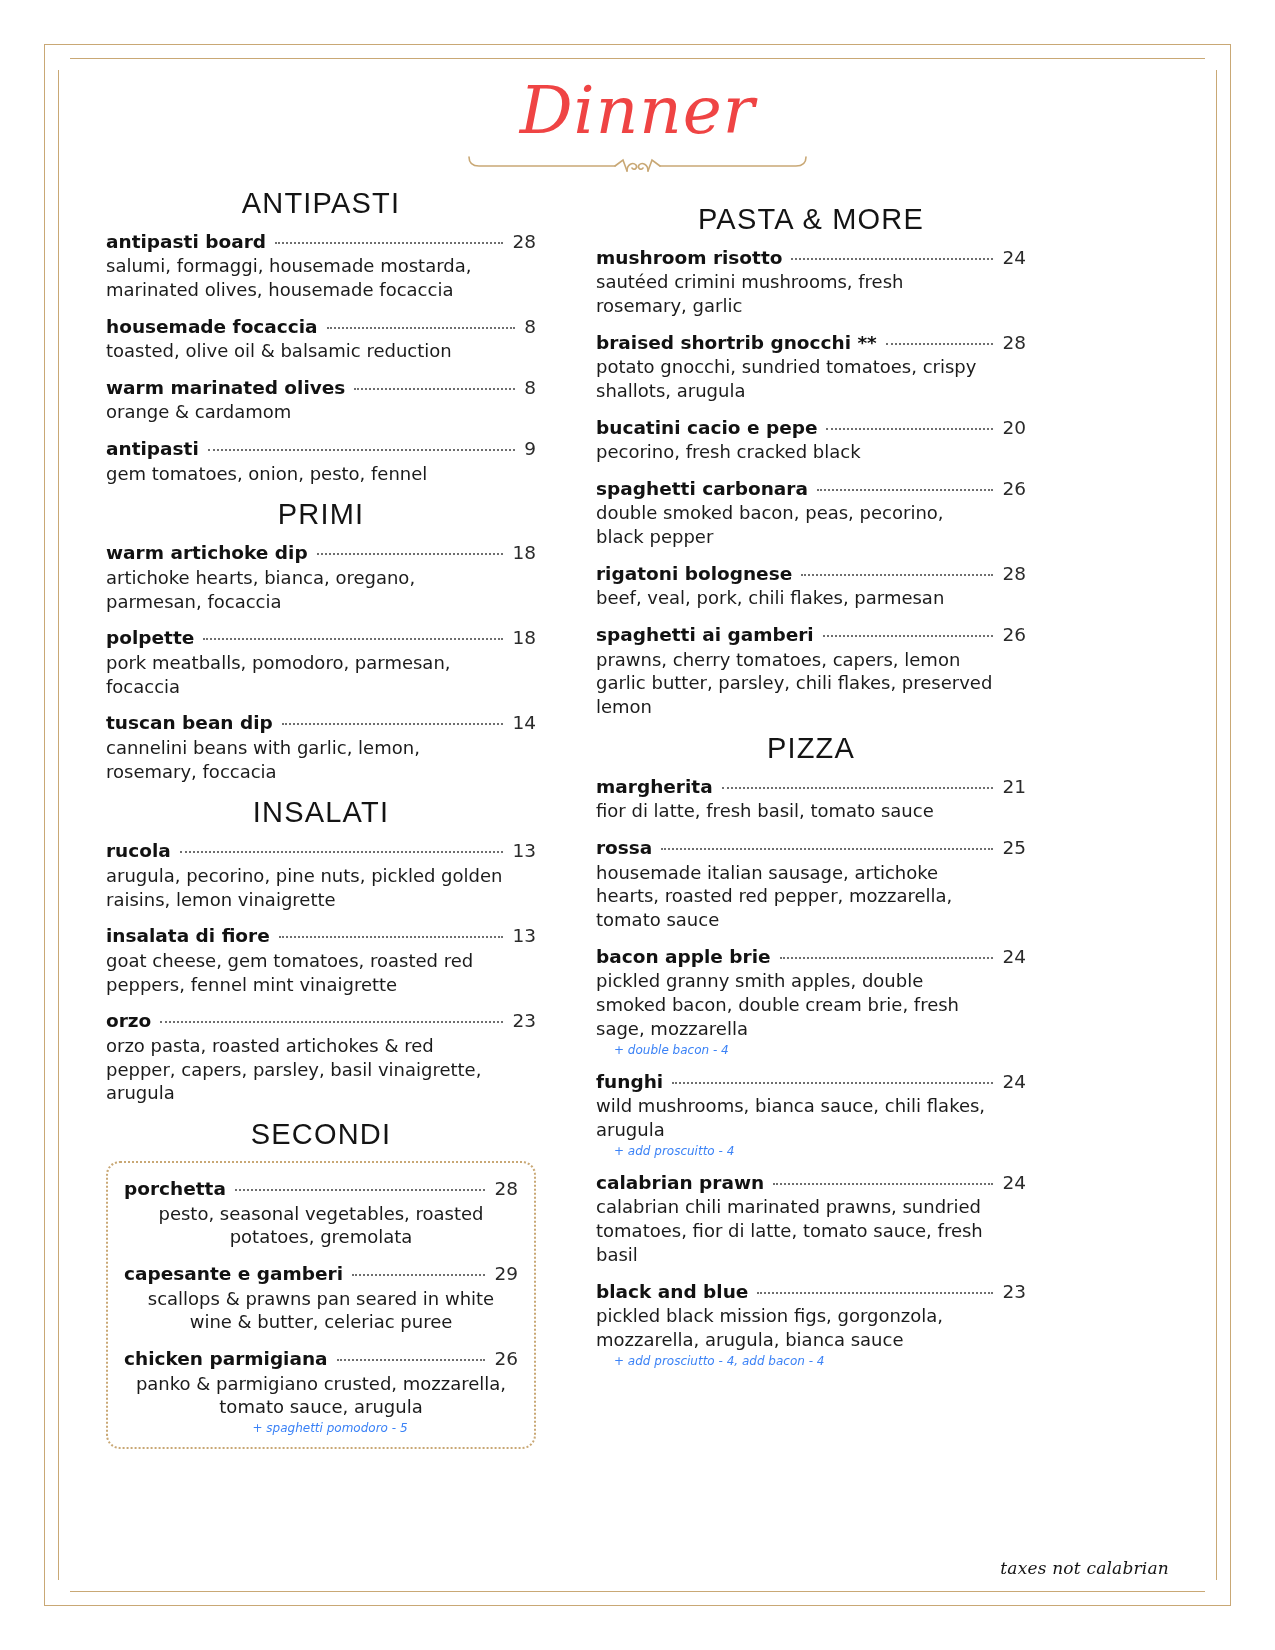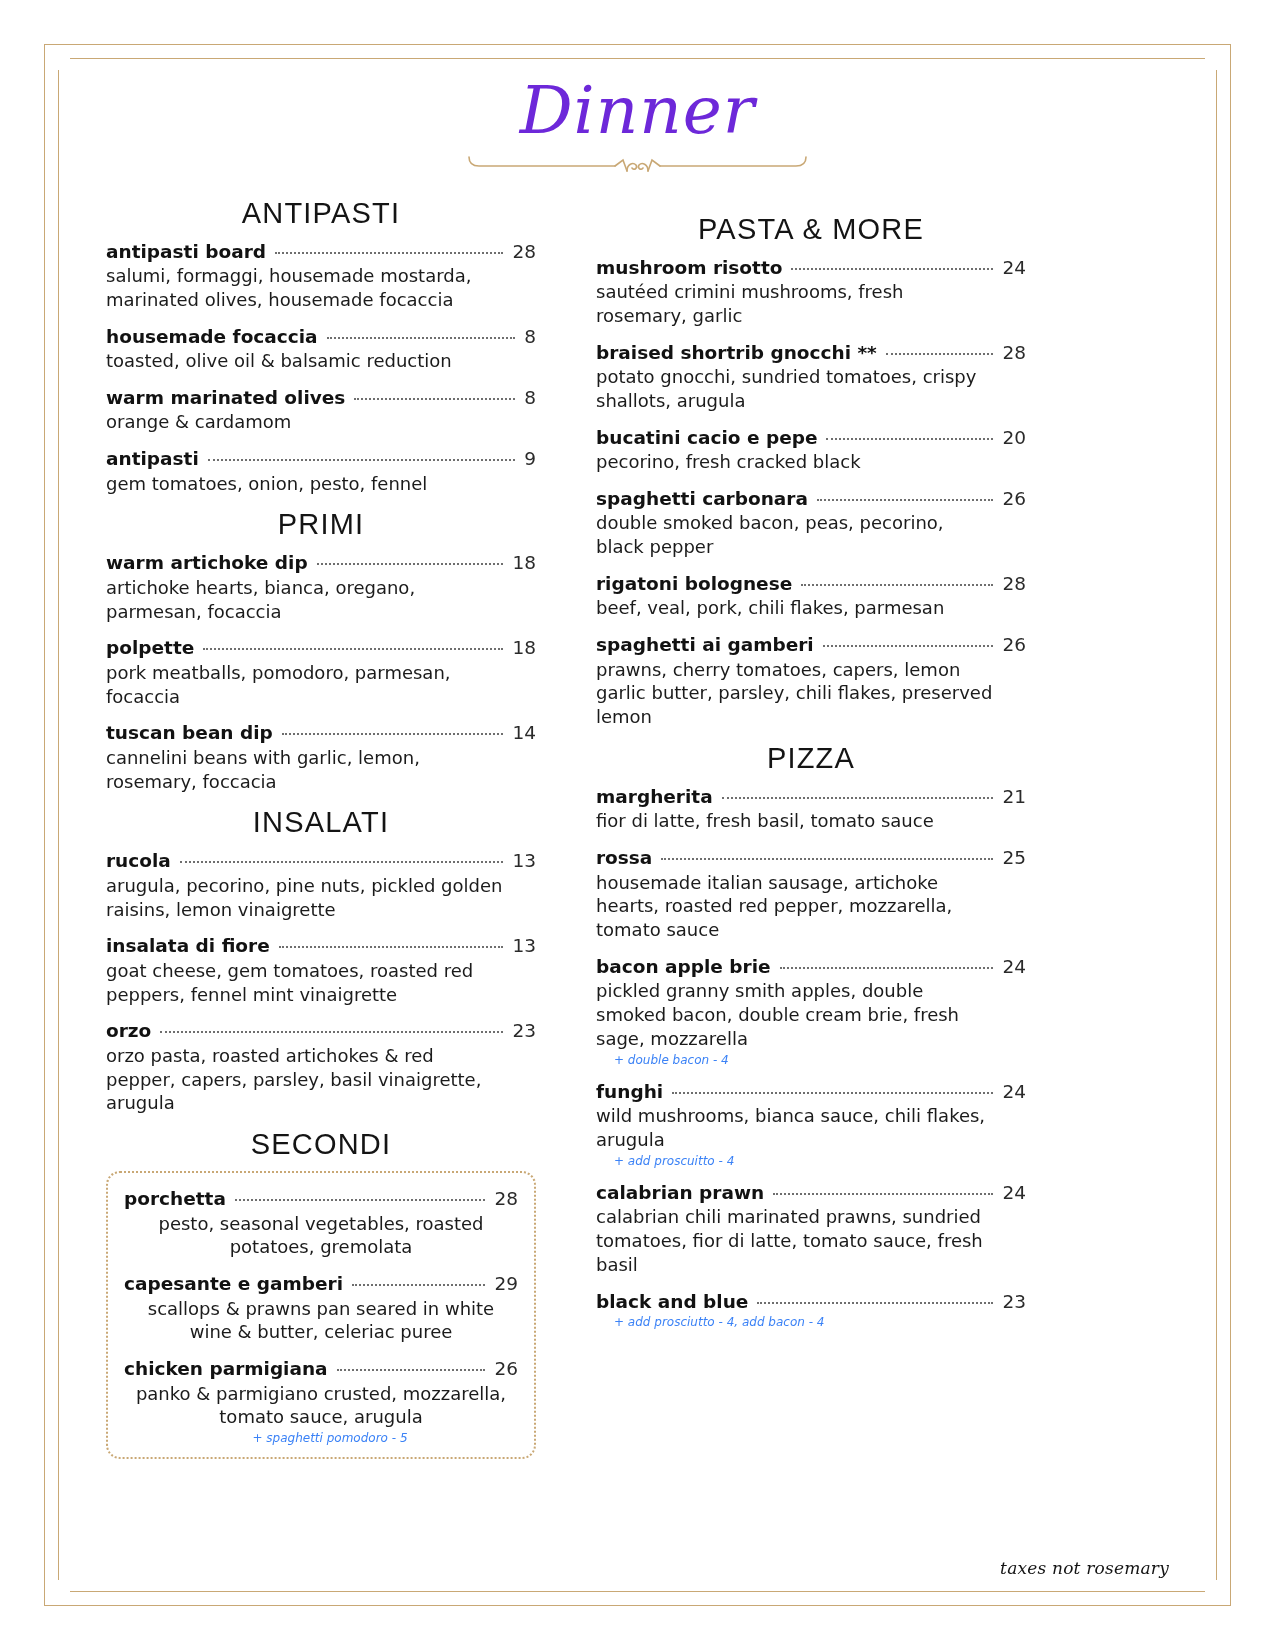--- a/index.html
+++ b/index.html
@@ -64,36 +64,36 @@
 
   
   .title-block { text-align: center; }
 
   .menu-title {
     font-family: "DejaVu Serif", serif;
     font-style: italic;
     font-size: 66px;
     font-weight: 400;
     letter-spacing: 1px;
-    color: #6d28d9;
+    color: #ef4444;
     line-height: 1.05;
   }
 
   .divider {
     margin: 6px auto 0 auto;
     width: 345px;
     height: 26px;
     display: block;
   }
 
   
   .columns {
     display: flex;
     gap: 60px;
-    margin-top: 12px;
+    margin-top: 2px;
   }
   .col { width: 430px; }
   .col-right { padding-top: 22px; }
 
   
   .section-title {
     font-family: "Liberation Sans", sans-serif;
     font-weight: 300;
     font-size: 29px;
     letter-spacing: 1.2px;
@@ -408,19 +408,20 @@
             <span class="item-price">24</span>
           </div>
           <div class="item-desc">calabrian chili marinated prawns, sundried tomatoes, fior di latte, tomato sauce, fresh basil</div>
         </div>
         <div class="item">
           <div class="item-head">
             <span class="item-name">black and blue</span>
             <span class="leader"></span>
             <span class="item-price">23</span>
           </div>
+          <div class="item-desc">pickled black mission figs, gorgonzola, mozzarella, arugula, bianca sauce</div>
           <div class="item-addon">+ add prosciutto - 4, add bacon - 4</div>
         </div>
       </div>
   </div>
 
-  <div class="footer-note">taxes not rosemary</div>
+  <div class="footer-note">taxes not calabrian</div>
 </div>
 
 </body></html>

